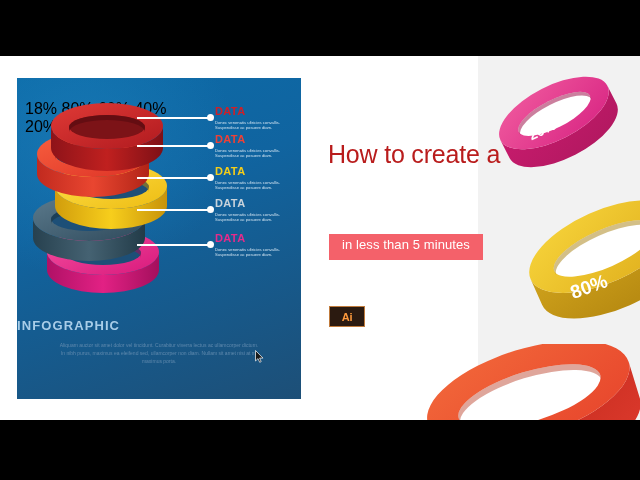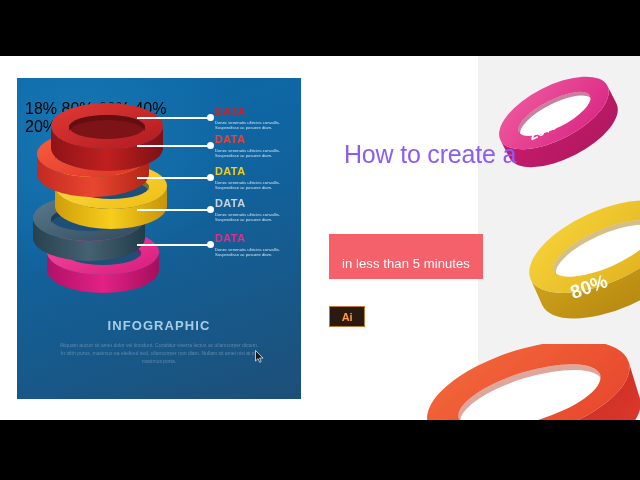--- a/index.html
+++ b/index.html
@@ -51,43 +51,43 @@
     font-family:"Liberation Sans", sans-serif;
     font-size:11px; font-weight:bold; letter-spacing:.4px; line-height:11px;
   }
   .datablock .dbody{
     margin-top:3px; font-size:4.2px; line-height:5.4px; color:#cfe2f0;
     font-family:"Liberation Sans", sans-serif;
   }
 
   
   #poster-title{
-    position:absolute; left:0; top:240px; width:284px; text-align:center;
+    position:absolute; left:0; top:240px; width:284px; text-align:left;
     color:#a8cde8; font-size:13px; font-weight:bold; letter-spacing:1.1px;
   }
   #poster-sub{
     position:absolute; left:42px; top:263px; width:200px; text-align:center;
     color:#5f89ad; font-size:5px; line-height:8px;
   }
 
   
   #cursor{ position:absolute; left:238px; top:272px; width:9px; height:13px; z-index:20; }
 
   
   #headline{ position:absolute; left:328px; top:84px; width:240px; }
   #headline .l1{
-    color:#8b5cf6; font-size:25px; line-height:29px; letter-spacing:-0.2px;
-    font-family:"Liberation Sans", sans-serif; font-weight:normal; white-space:nowrap;margin-left:16px;
+    color:#b91c1c; font-size:25px; line-height:29px; letter-spacing:-0.2px;
+    font-family:"Liberation Sans", sans-serif; font-weight:normal; white-space:nowrap;
   }
   #headline .l2{
     color:#2f8d98; font-size:25px; line-height:29px; letter-spacing:-0.2px;
     font-family:"Liberation Sans", sans-serif; font-weight:bold; white-space:nowrap;
   }
   #badge{
-    position:absolute; left:329px; top:178px; padding:22px 13px 8px 13px;
+    position:absolute; left:329px; top:178px; padding:3px 13px 8px 13px;
     background:#f4616a; color:#ffffff; font-size:13px; letter-spacing:.1px;
     white-space:nowrap;
   }
   #credit{ position:absolute; left:329px; top:250px; display:flex; align-items:center; }
   #ai-logo{
     width:36px; height:21px; background:#2b1a10; border:1.3px solid #c07b3c;
     border-radius:0; color:#ff9a3c; font-size:11px; font-weight:bold;
     display:flex; align-items:center; justify-content:center;
     font-family:"Liberation Sans", sans-serif; letter-spacing:-.3px;
   }

